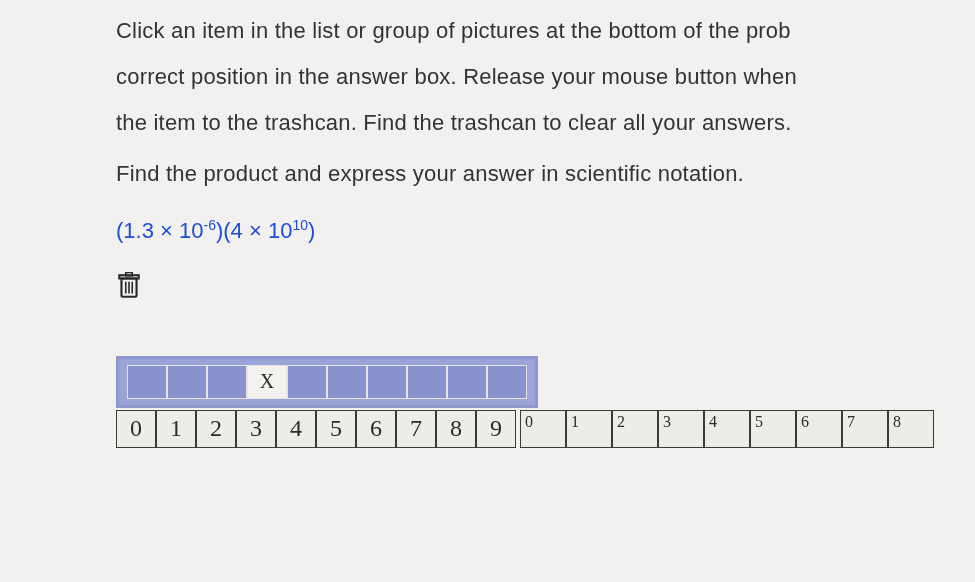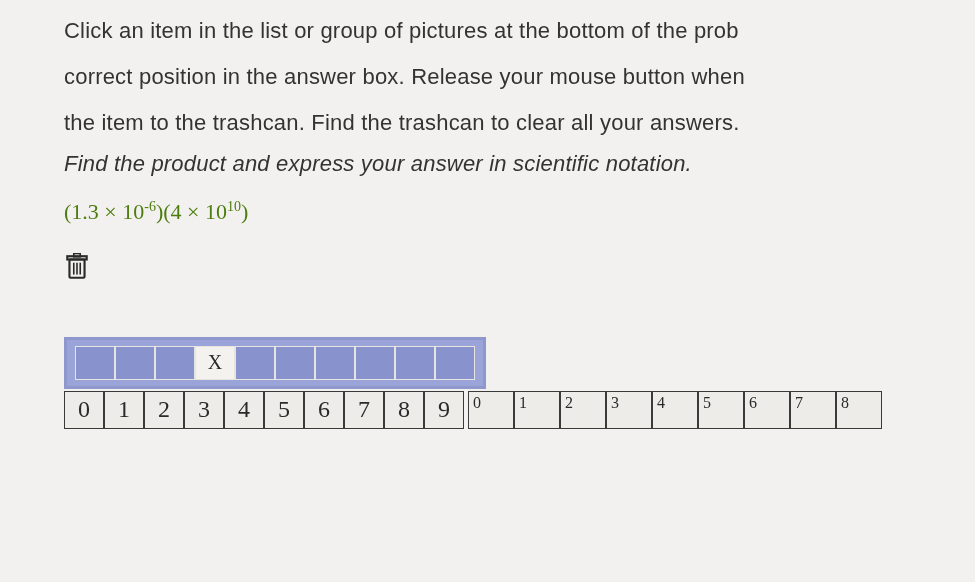--- a/index.html
+++ b/index.html
@@ -4,40 +4,39 @@
 <style>
   * { box-sizing: border-box; margin: 0; padding: 0; }
   body {
     font-family: "Segoe UI", Arial, sans-serif;
     background: #f2f1ef;
     width: 975px;
     height: 582px;
     overflow: hidden;
     color: #2a2a2a;
   }
-  .content { padding: 8px 0 0 64px; }
+  .content { padding: 8px 0 0 116px; }
   .instructions {
     font-size: 22px;
     line-height: 2.1;
     color: #333;
     letter-spacing: 0.2px;
     white-space: nowrap;
   }
   .prompt {
     font-size: 22px;
     color: #333;
-    margin-top: 4px;
+    margin-top: 14px;
     letter-spacing: 0.2px;
-    font-style: italic;
   }
   .expr {
     font-size: 22px;
-    margin-top: 22px;
-    color: #4d7c0f;
-    font-family: Liberation Serif, serif;
+    margin-top: 30px;
+    color: #1d4ed8;
+    font-family: Liberation Sans, sans-serif;
   }
   .expr sup { font-size: 14px; vertical-align: super; }
   .trash {
     margin-top: 28px;
     width: 26px; height: 28px;
     display: inline-block;
   }
   .answer-row {
     display: flex;
     align-items: center;

